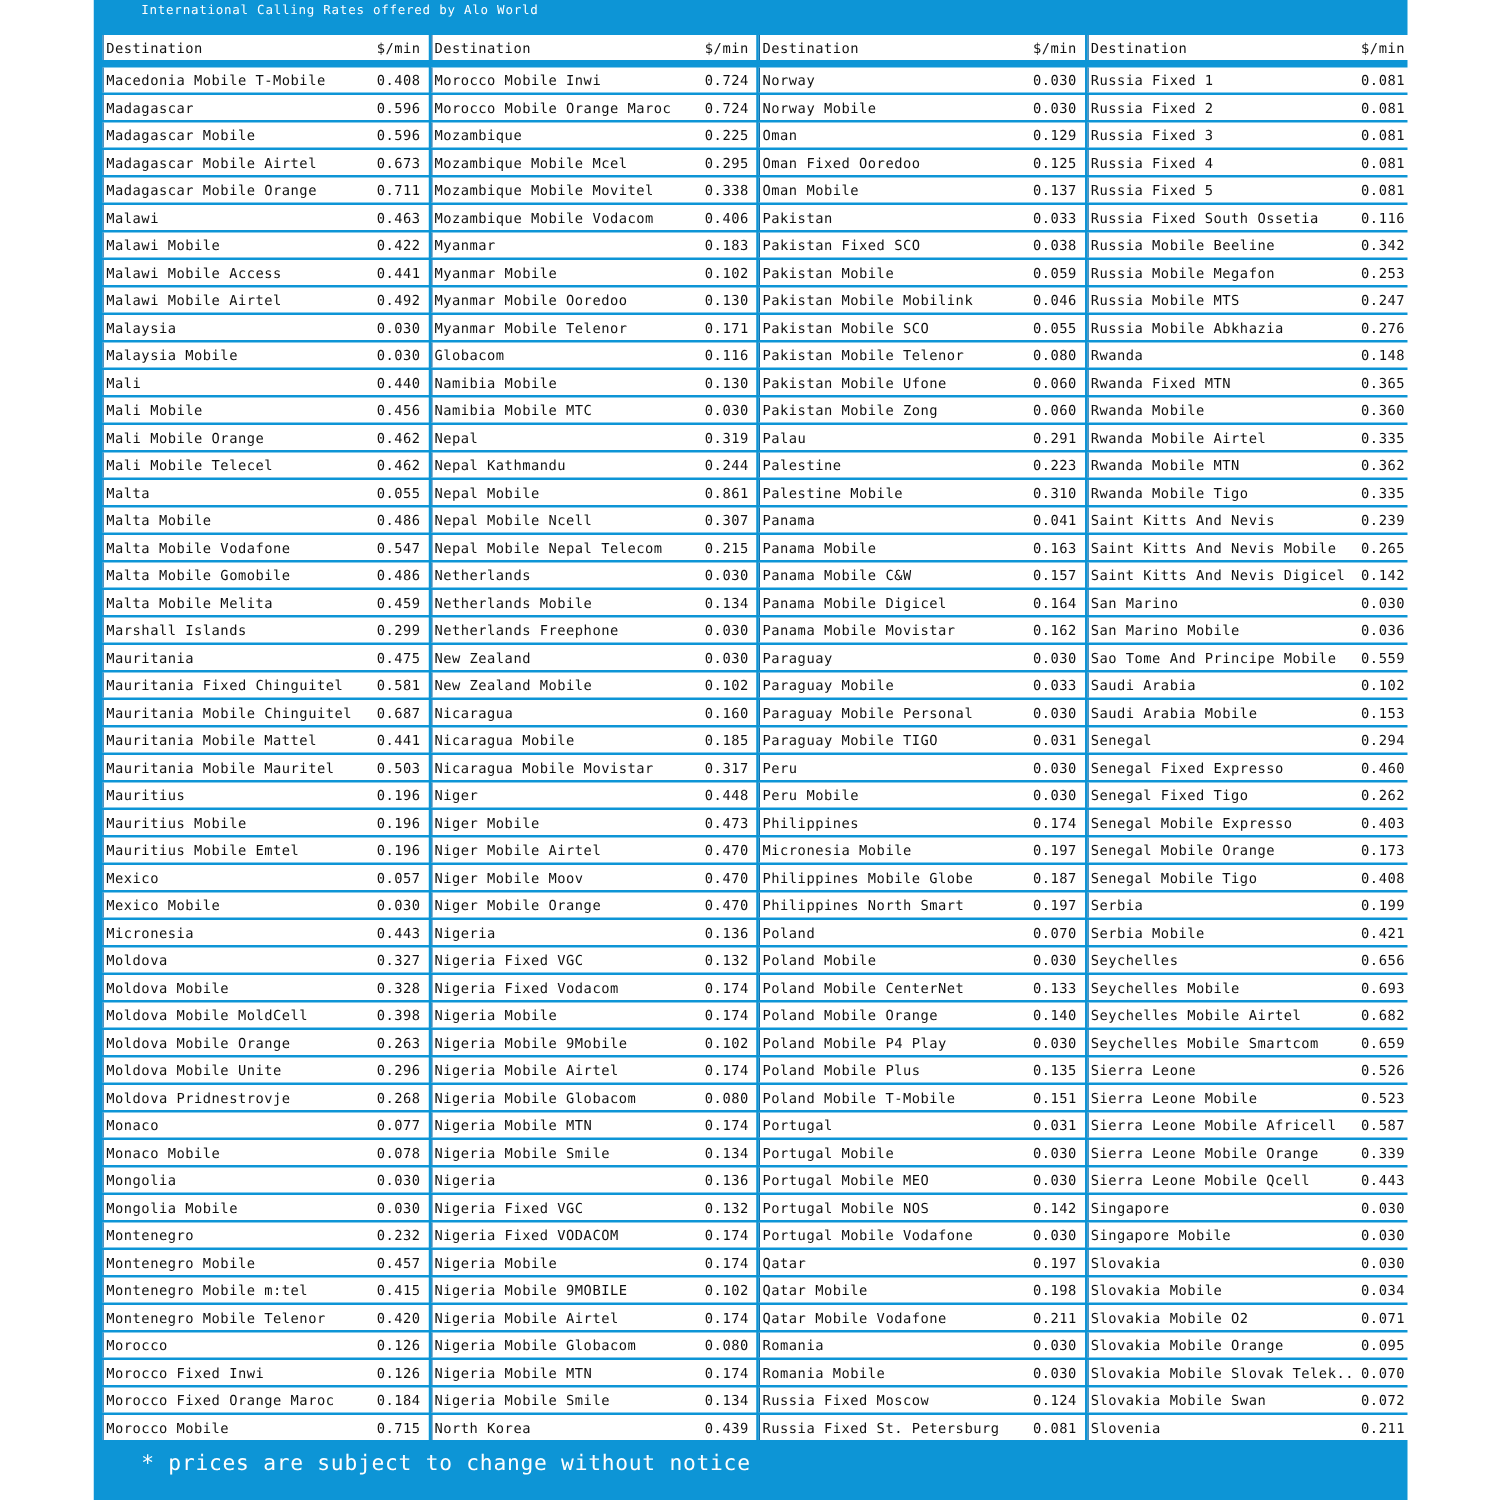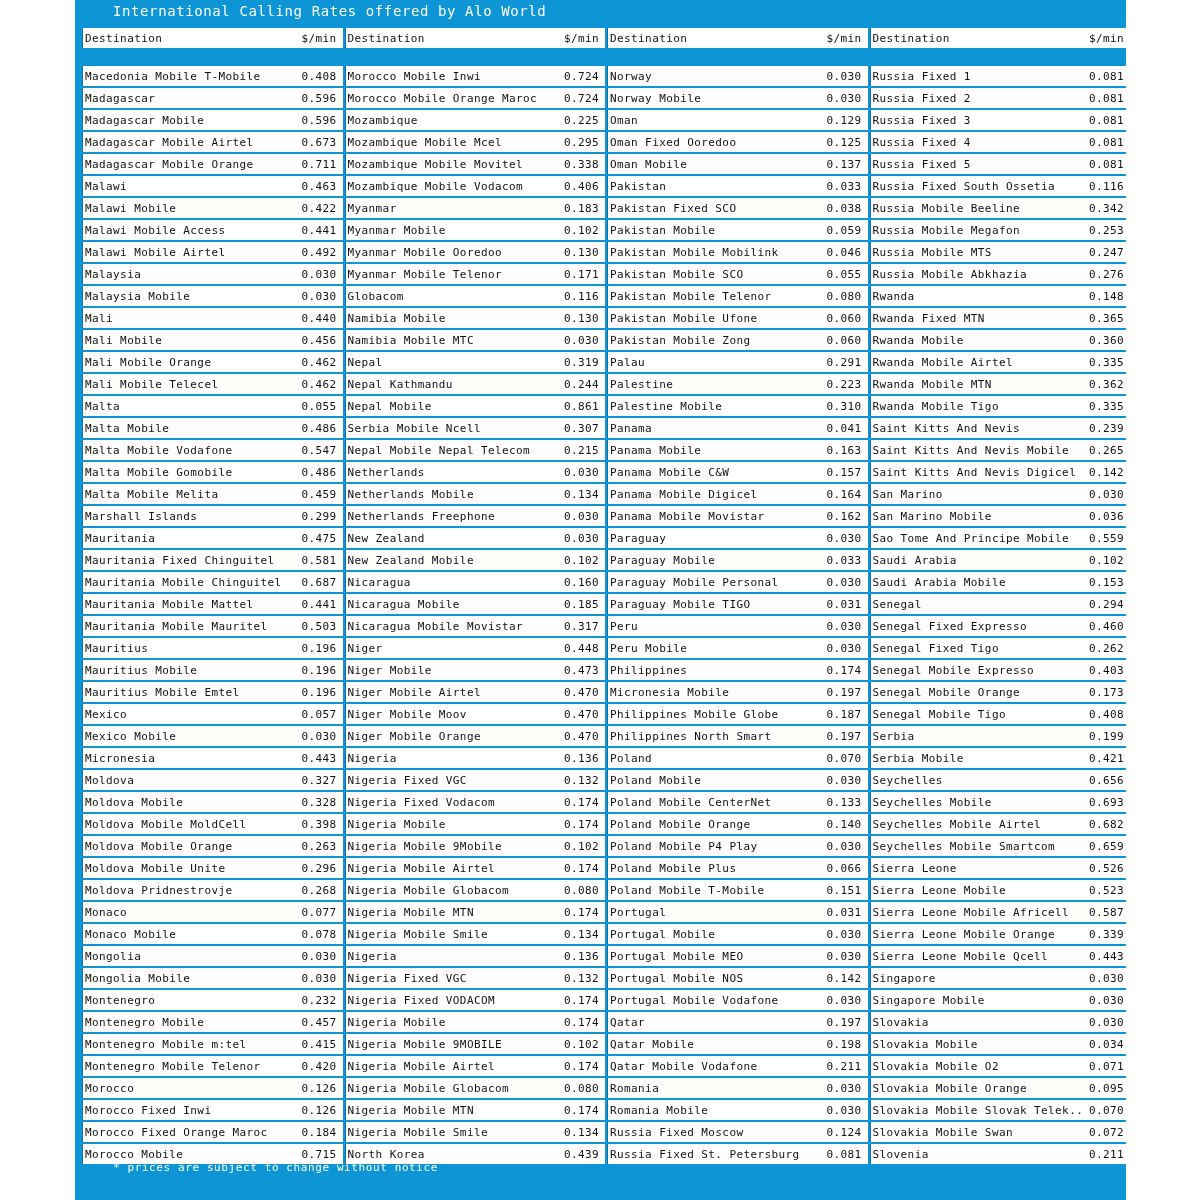--- a/index.html
+++ b/index.html
@@ -5,40 +5,40 @@
   html, body { margin:0; padding:0; }
   body {
     width:1200px; height:1200px; background:#ffffff; position:relative; overflow:hidden;
     font-family: "DejaVu Sans Mono", "Liberation Mono", monospace;
   }
   #panel {
     position:absolute; left:75px; top:0; width:1051px; height:1200px;
     background:#0d95d6;
   }
   #title {
-    position:absolute; left:38px; top:3px; color:#ffffff; font-size:14px; letter-spacing:0.6px;
+    position:absolute; left:38px; top:3px; color:#ffffff; font-size:10px; letter-spacing:0.6px;
     white-space:nowrap;
   }
   #footer {
-    position:absolute; left:38px; top:1161px; color:#ffffff; font-size:11px; letter-spacing:0.6px;
+    position:absolute; left:38px; top:1161px; color:#ffffff; font-size:17px; letter-spacing:0.6px;
     white-space:nowrap;
   }
   #grid {
     position:absolute; left:7px; top:28px; width:1050px;
     display:flex; gap:0;
   }
   .col { width:262.5px; flex:none; }
   .cell {
     height:20px; background:#ffffff; margin:0 2px 2px 0;
     display:flex; align-items:center; justify-content:space-between;
     font-size:11px; color:#111; letter-spacing:0.4px;
     border-left:1px solid #1a6fa8; box-sizing:border-box; padding:0 6px 0 2px;
     white-space:nowrap; overflow:hidden;
   }
-  .hdr { height:20px; margin-bottom:18px;justify-content:space-between; }
+  .hdr { height:20px; margin-bottom:6px;justify-content:space-between; }
   .cell .dest { overflow:hidden; }
   .cell .rate { flex:none; padding-left:4px; }
 </style>
 </head>
 <body>
 
 <div id="panel">
   <div id="title">International Calling Rates offered by Alo World</div>
   <div id="grid">
       <div class="col">
@@ -310,21 +310,21 @@
         </div>
         <div class="cell">
           <span class="dest">Nepal Kathmandu</span>
           <span class="rate">0.244</span>
         </div>
         <div class="cell">
           <span class="dest">Nepal Mobile</span>
           <span class="rate">0.861</span>
         </div>
         <div class="cell">
-          <span class="dest">Serbia Mobile Ncell</span>
+          <span class="dest">Nepal Mobile Ncell</span>
           <span class="rate">0.307</span>
         </div>
         <div class="cell">
           <span class="dest">Nepal Mobile Nepal Telecom</span>
           <span class="rate">0.215</span>
         </div>
         <div class="cell">
           <span class="dest">Netherlands</span>
           <span class="rate">0.030</span>
         </div>
@@ -597,21 +597,21 @@
         <div class="cell">
           <span class="dest">Poland Mobile Orange</span>
           <span class="rate">0.140</span>
         </div>
         <div class="cell">
           <span class="dest">Poland Mobile P4 Play</span>
           <span class="rate">0.030</span>
         </div>
         <div class="cell">
           <span class="dest">Poland Mobile Plus</span>
-          <span class="rate">0.066</span>
+          <span class="rate">0.135</span>
         </div>
         <div class="cell">
           <span class="dest">Poland Mobile T-Mobile</span>
           <span class="rate">0.151</span>
         </div>
         <div class="cell">
           <span class="dest">Portugal</span>
           <span class="rate">0.031</span>
         </div>
         <div class="cell">

